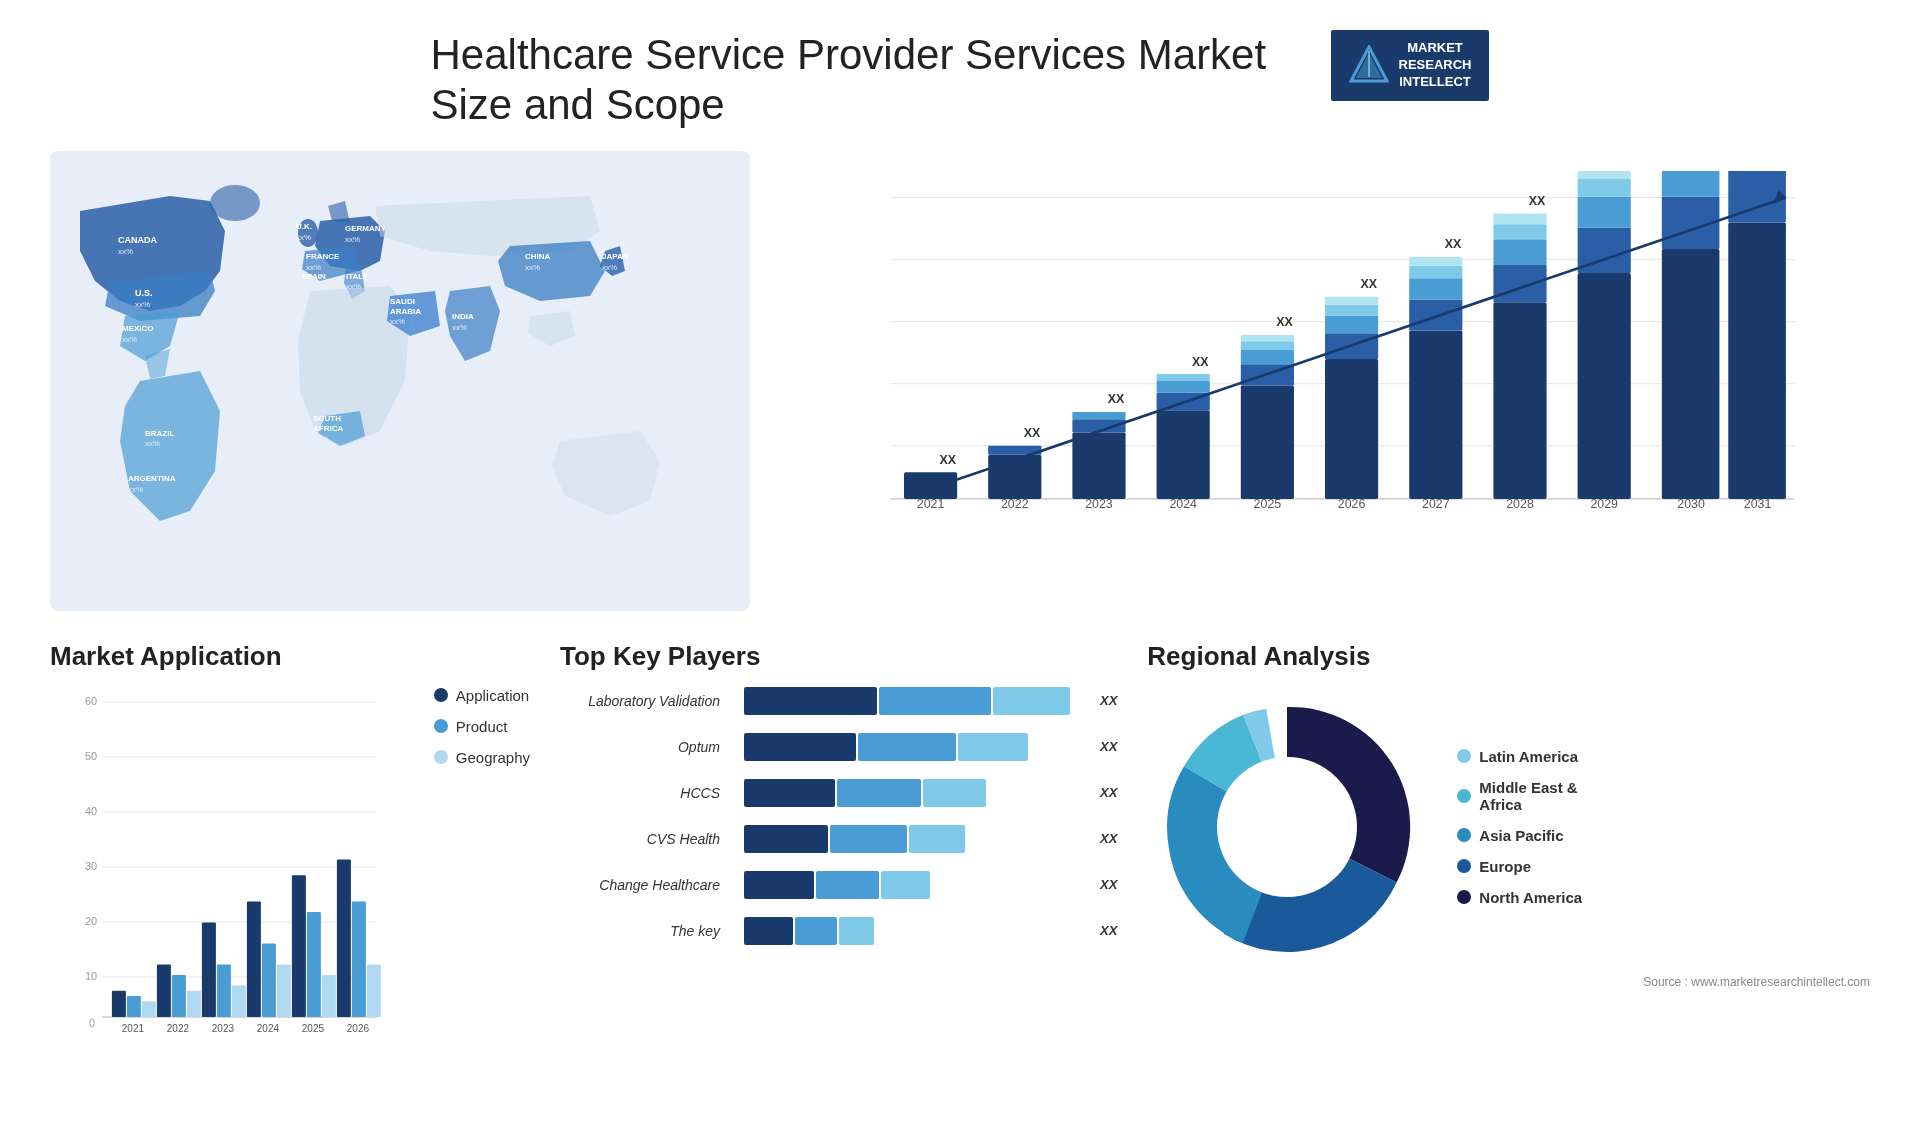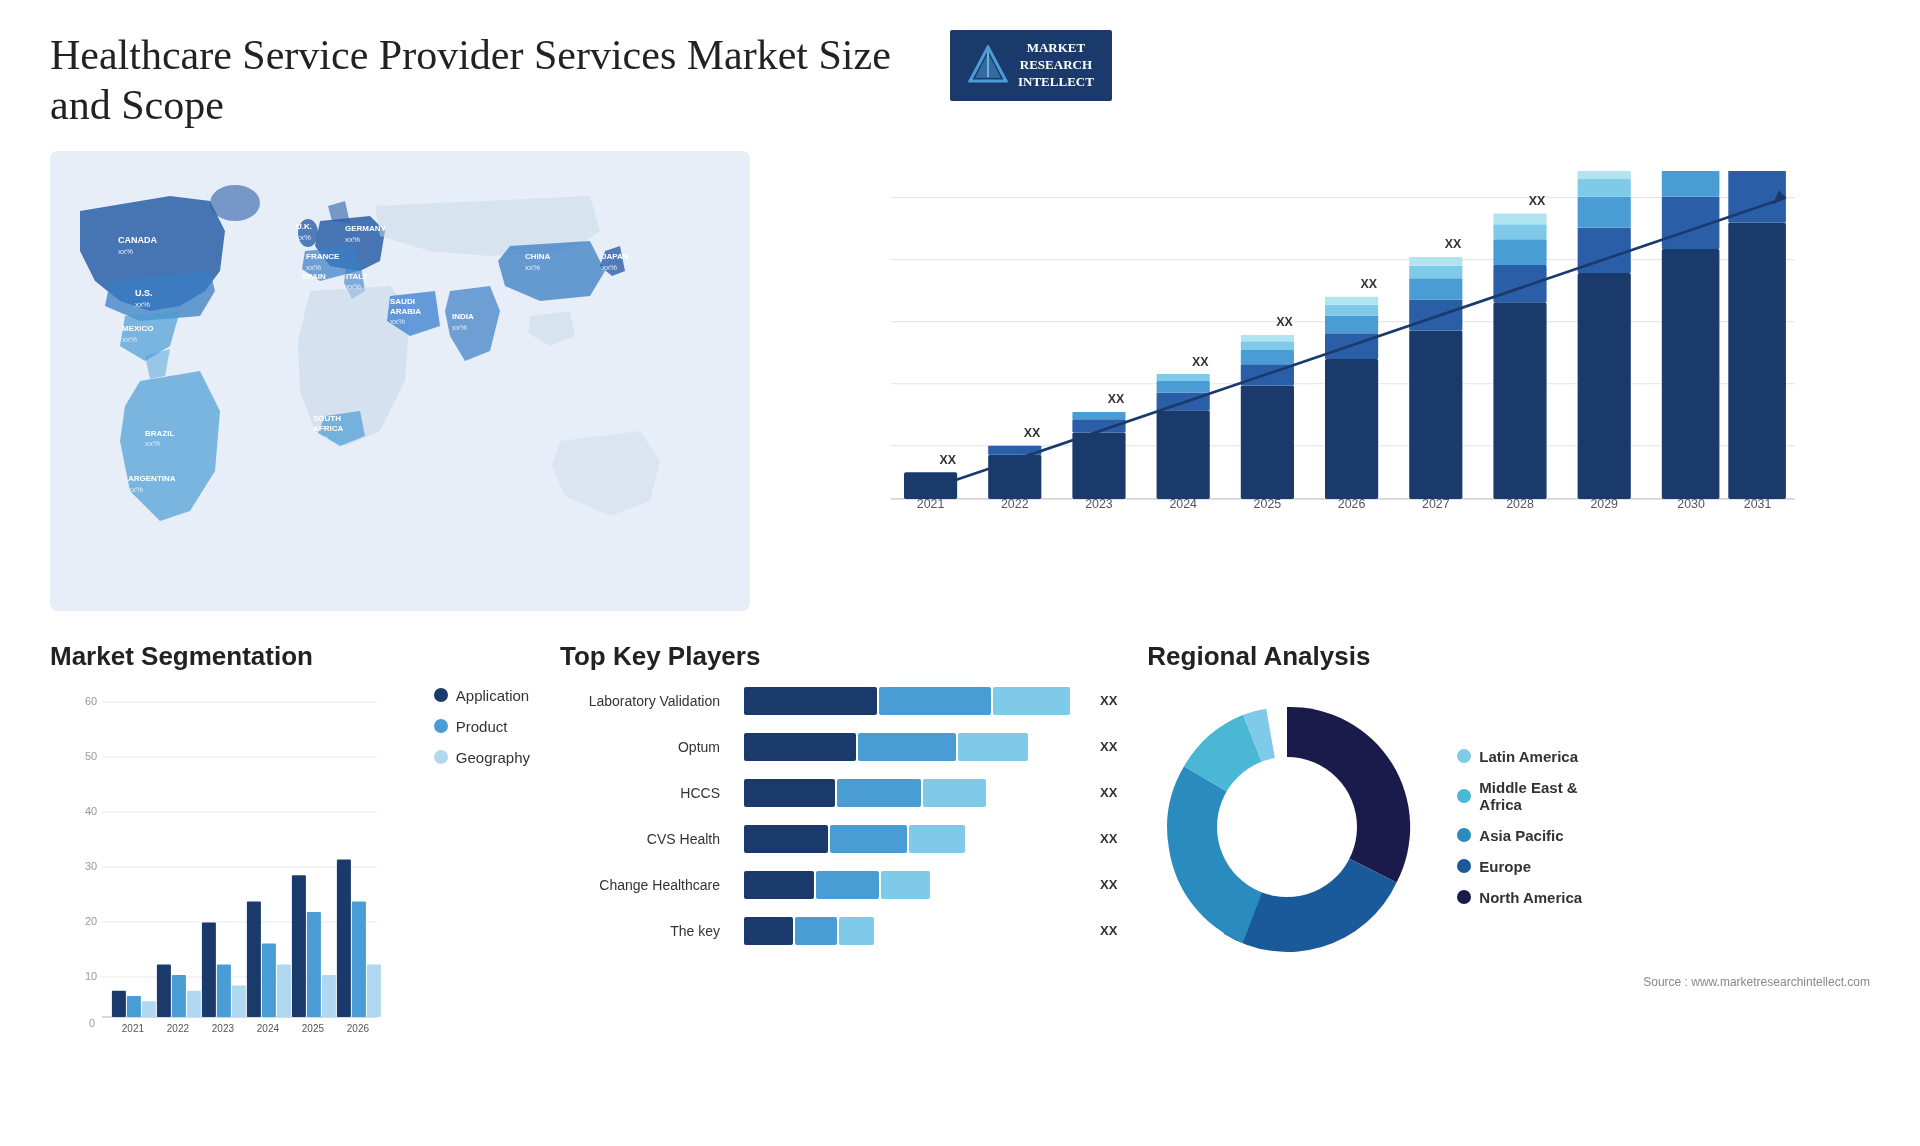--- a/index.html
+++ b/index.html
@@ -13,24 +13,23 @@
     }
     .main-container {
       width: 1920px;
       height: 1146px;
       padding: 30px 50px;
       background: #fff;
     }
     
     .header {
       display: flex;
-      justify-content: flex-start;
+      justify-content: center;
       align-items: flex-start;
       margin-bottom: 20px;
-      font-family: Liberation Serif, serif;
     }
     .page-title {
       font-size: 42px;
       font-weight: 400;
       color: #222;
       max-width: 900px;
       line-height: 1.2;
     }
     .logo-area {
       display: flex;
@@ -128,20 +127,21 @@
     }
     
     .players-section {
       flex: 0 0 550px;
     }
     .player-bar-row {
       display: flex;
       align-items: center;
       margin-bottom: 18px;
       gap: 24px;
+      font-style: italic;
     }
     .player-name {
       font-size: 14px;
       color: #333;
       width: 160px;
       text-align: right;
       flex-shrink: 0;
     }
     .player-bar-wrap {
       flex: 1;
@@ -393,21 +393,21 @@
 
         <line x1="100" y1="360" x2="1070" y2="30" stroke="#1a3a6b" stroke-width="3"></line>
         <polygon points="1070,30 1055,38 1062,22" fill="#1a3a6b"></polygon>
       </svg>
     </div>
   </div>
 
   <div class="bottom-row">
 
     <div class="segmentation-section">
-      <div class="section-title">Market Segmentation</div>
+      <div class="section-title">Market Application</div>
       <div class="seg-content">
         <div class="seg-chart">
           <svg width="100%" height="100%" viewBox="0 0 320 360">
 
             <text x="18" y="18" font-size="11" fill="#999">60</text>
             <line x1="35" y1="15" x2="310" y2="15" stroke="#e8e8e8"></line>
             <text x="18" y="73" font-size="11" fill="#999">50</text>
             <line x1="35" y1="70" x2="310" y2="70" stroke="#e8e8e8"></line>
             <text x="18" y="128" font-size="11" fill="#999">40</text>
             <line x1="35" y1="125" x2="310" y2="125" stroke="#e8e8e8"></line>

